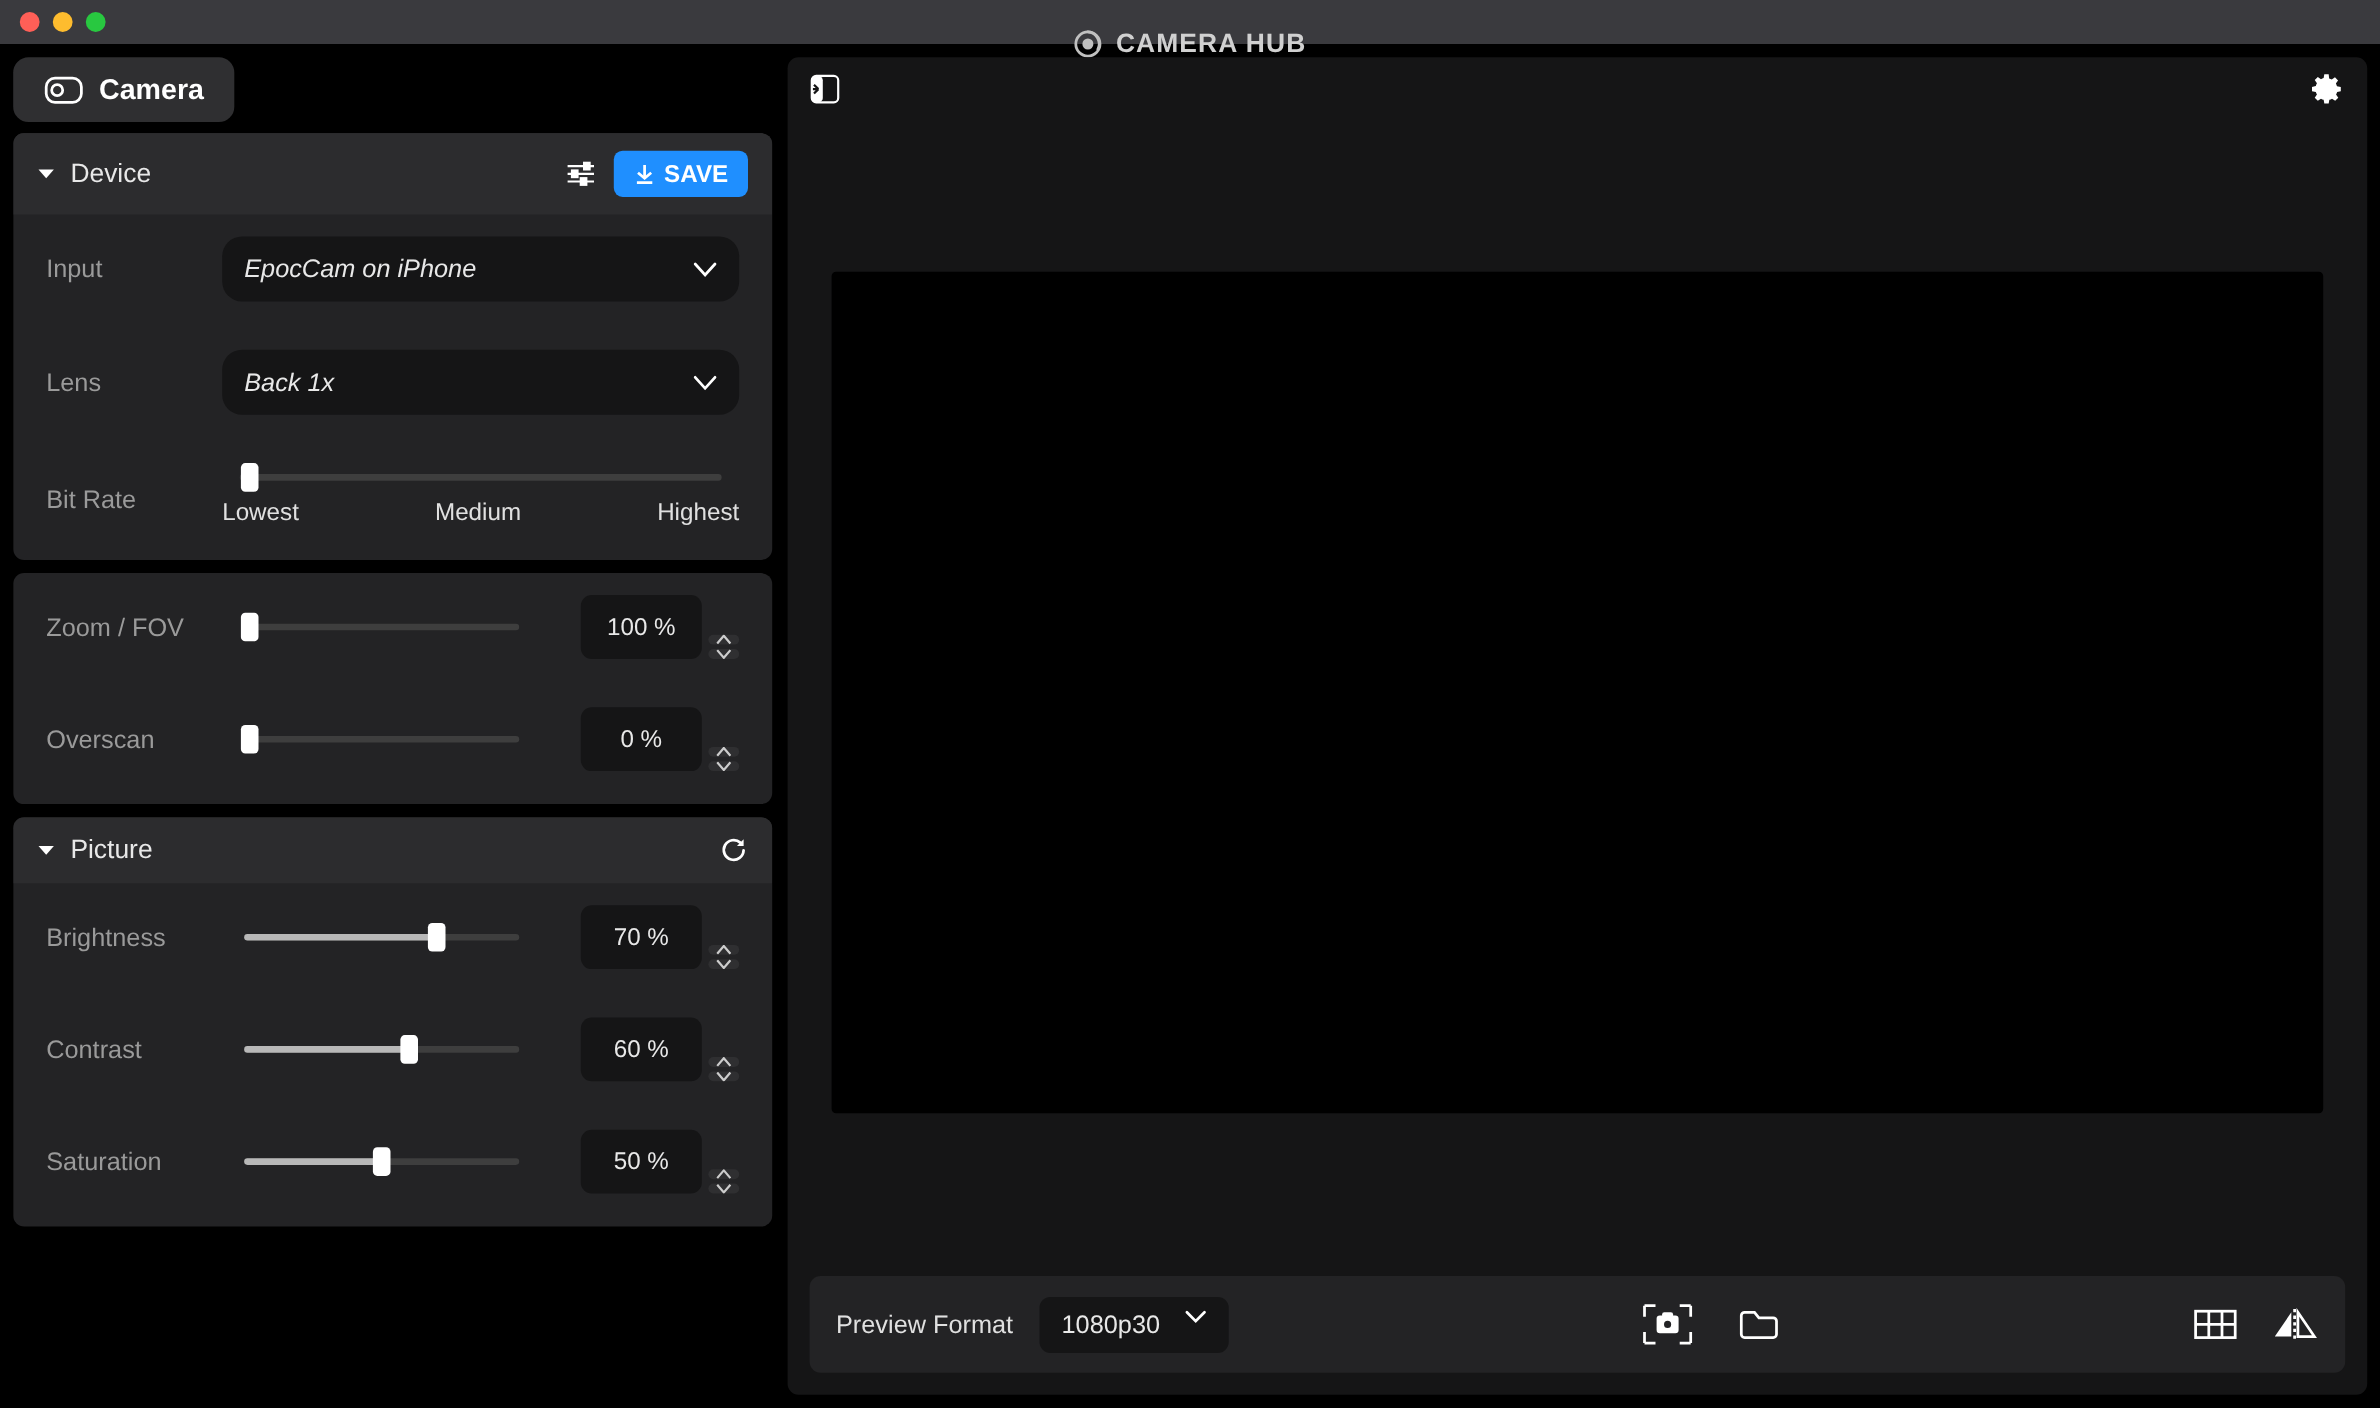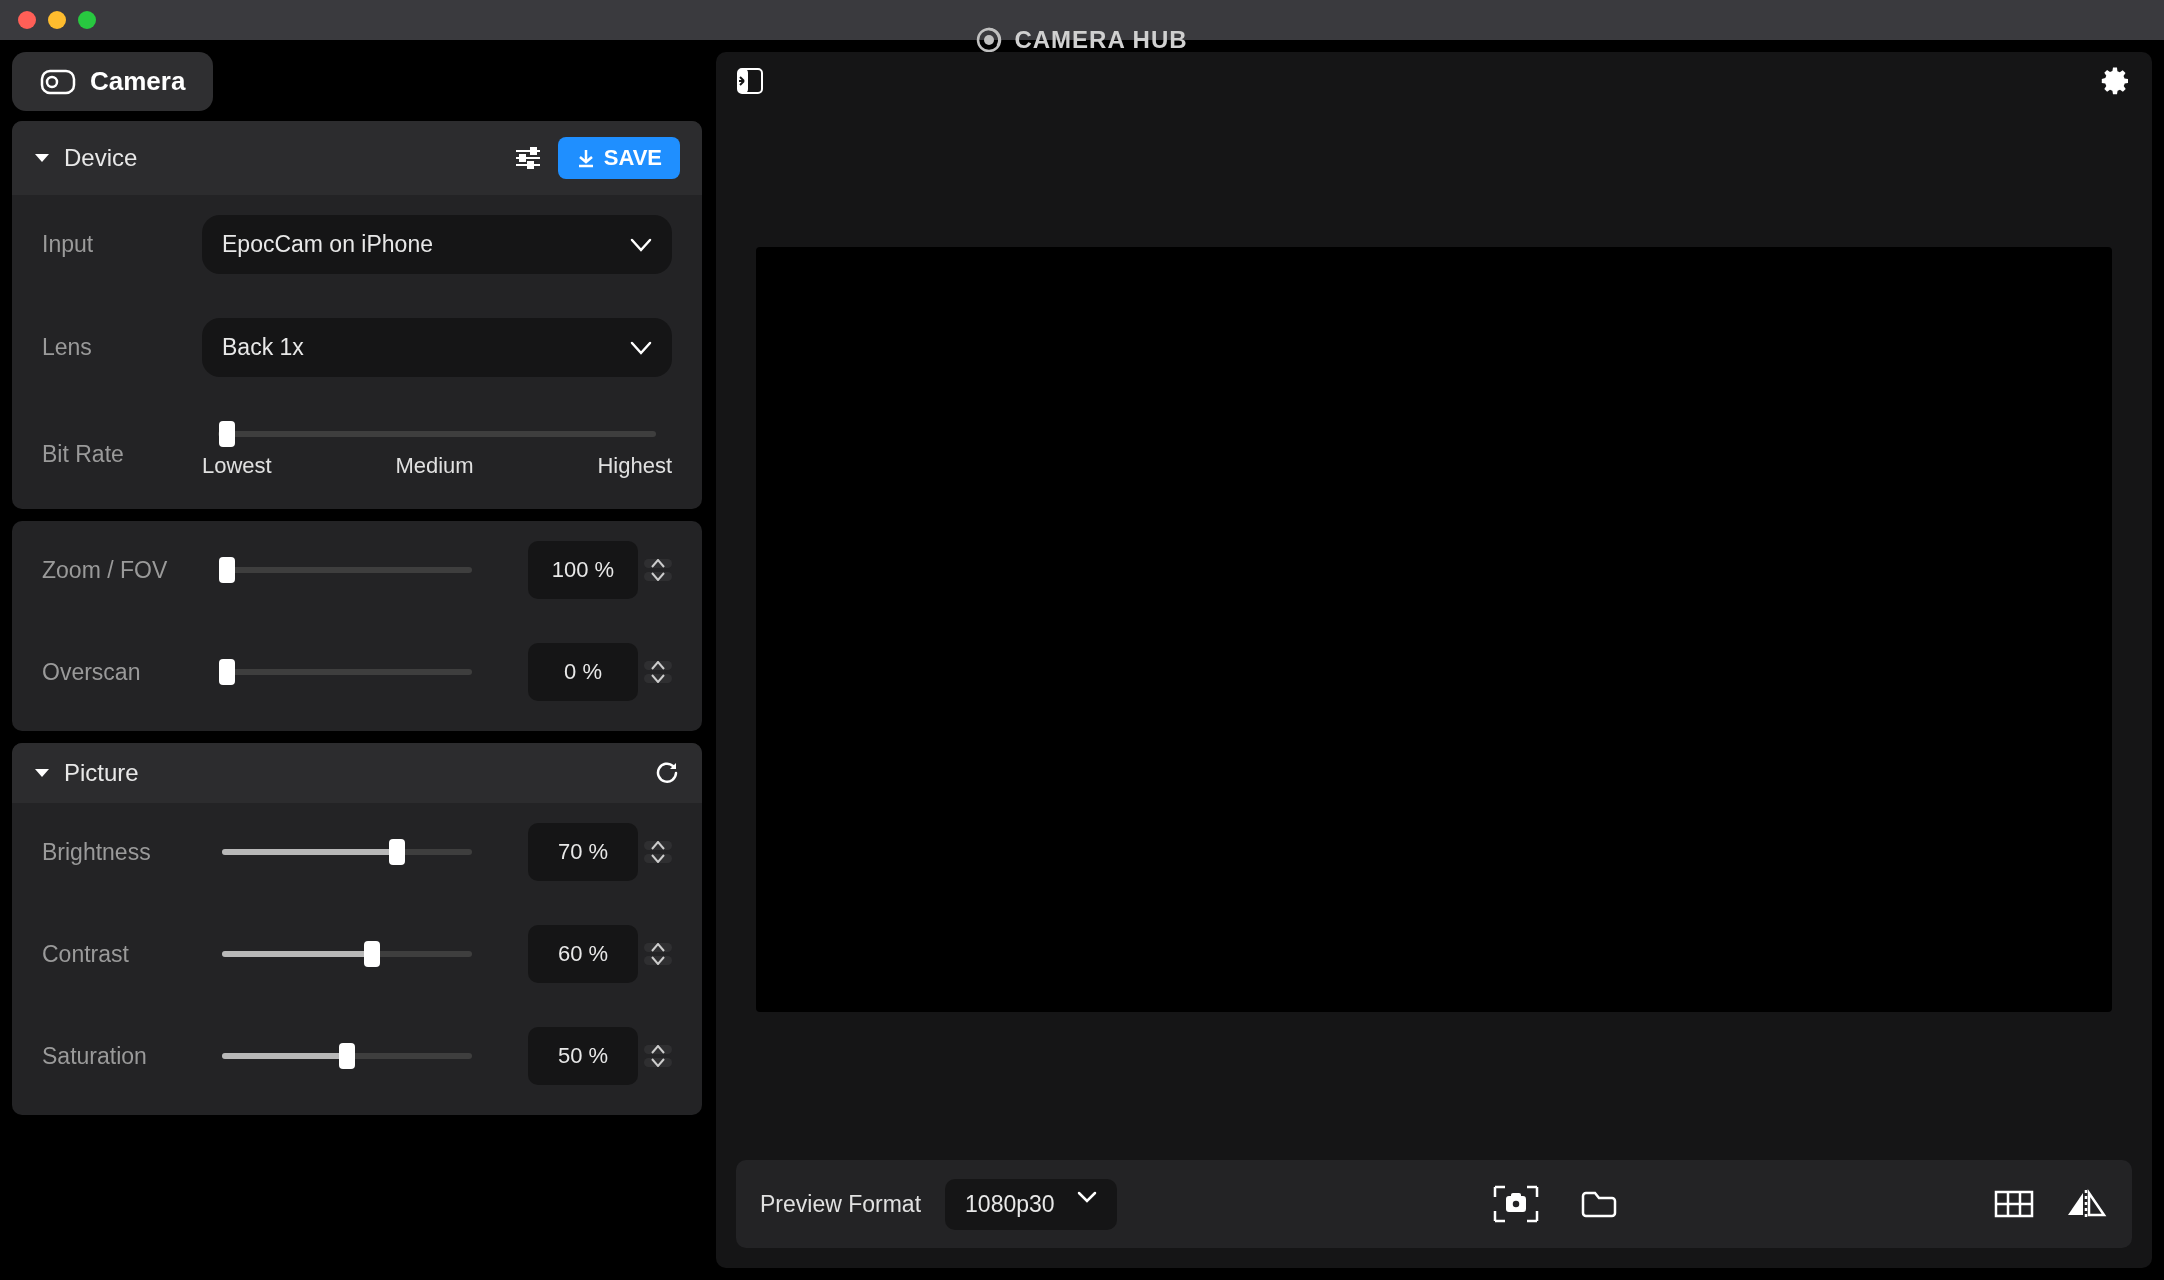--- a/index.html
+++ b/index.html
@@ -102,20 +102,21 @@
     color: #9a9a9a; font-size: 23px;
   }
   .select {
     flex: 1;
     background: #151516;
     border-radius: 18px;
     padding: 16px 20px;
     display: flex; align-items: center; justify-content: space-between;
     font-size: 23px;
     cursor: pointer;
+    font-style: italic;
   }
   
   .slider-area { flex: 1; display: flex; flex-direction: column; gap: 10px; }
   .slider-track {
     position: relative;
     height: 6px;
     background: #3e3e3e;
     border-radius: 3px;
     width: 100%;
   }
@@ -135,21 +136,21 @@
   
   .toggle {
     width: 60px; height: 32px; border-radius: 16px;
     background: #3a3a3a; position: relative; cursor: pointer;
   }
   .toggle .knob {
     position: absolute; width: 26px; height: 26px; border-radius: 50%;
     background: #fff; top: 3px; left: 3px;
   }
   
-  .value-group { display: flex; gap: 6px; align-items: center; }
+  .value-group { display: flex; gap: 6px; align-items: flex-end; }
   .value-box {
     background: #151516;
     border-radius: 10px;
     width: 110px;
     padding: 16px 0;
     text-align: center;
     font-size: 22px;
   }
   .stepper { display: flex; flex-direction: column; gap: 4px; }
   .step {

